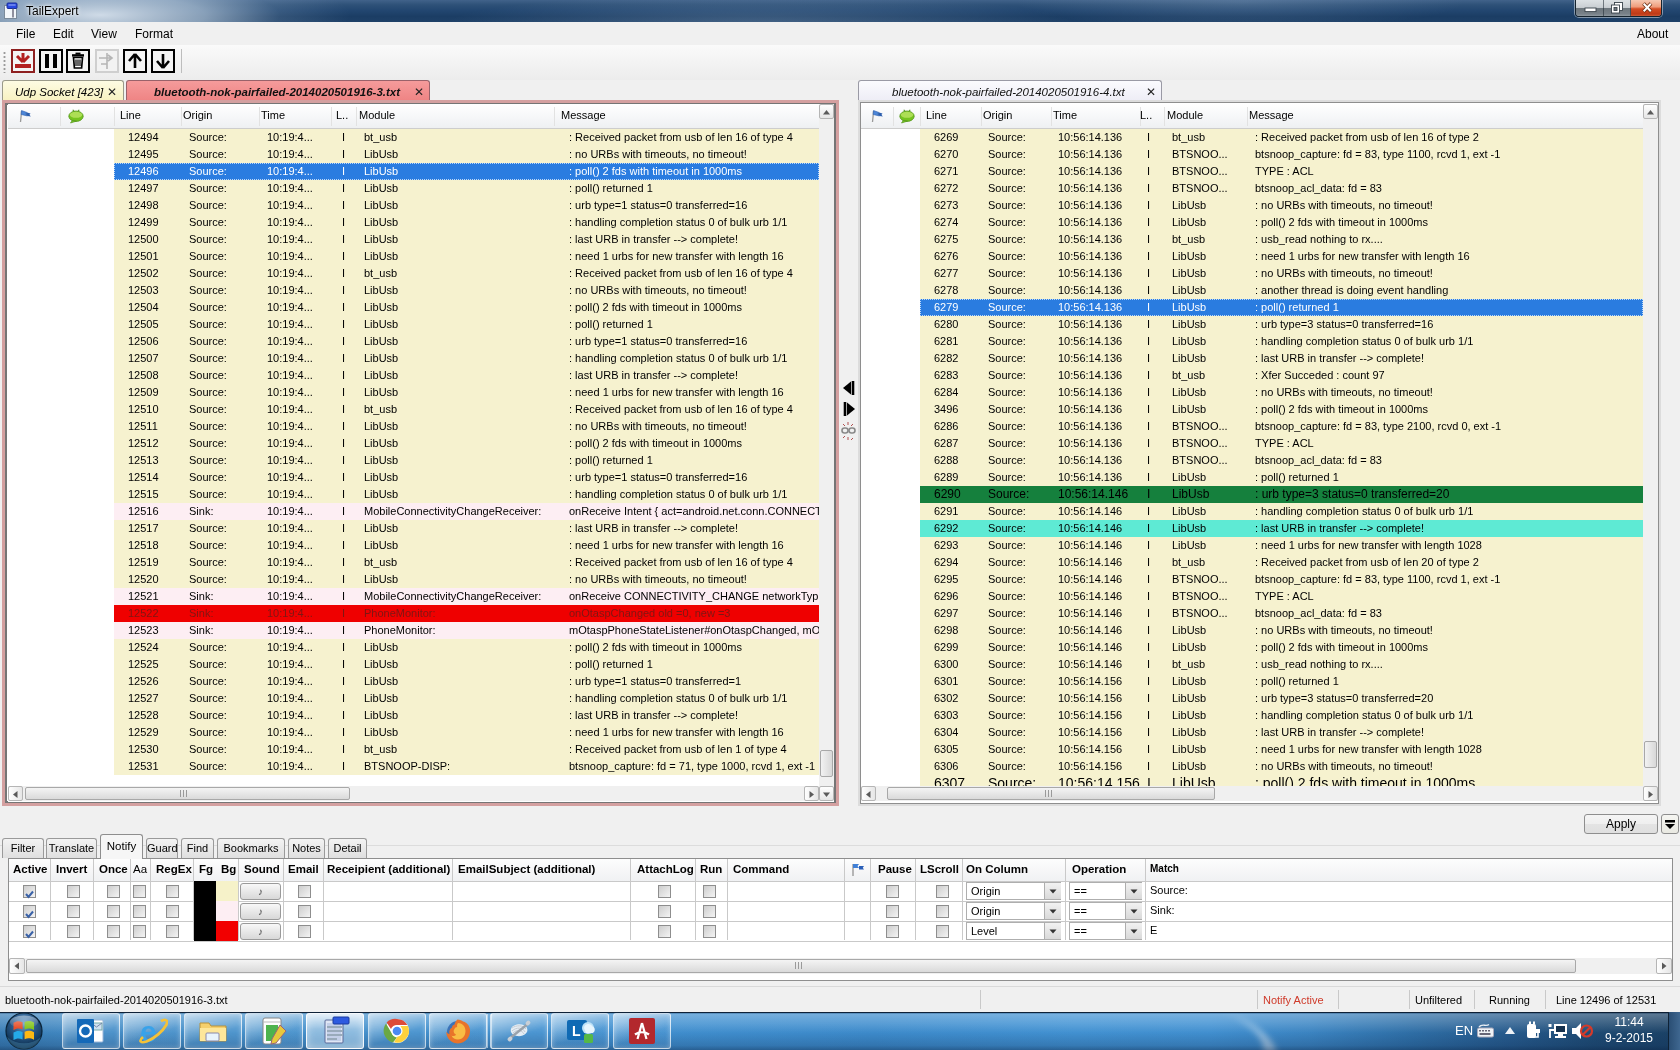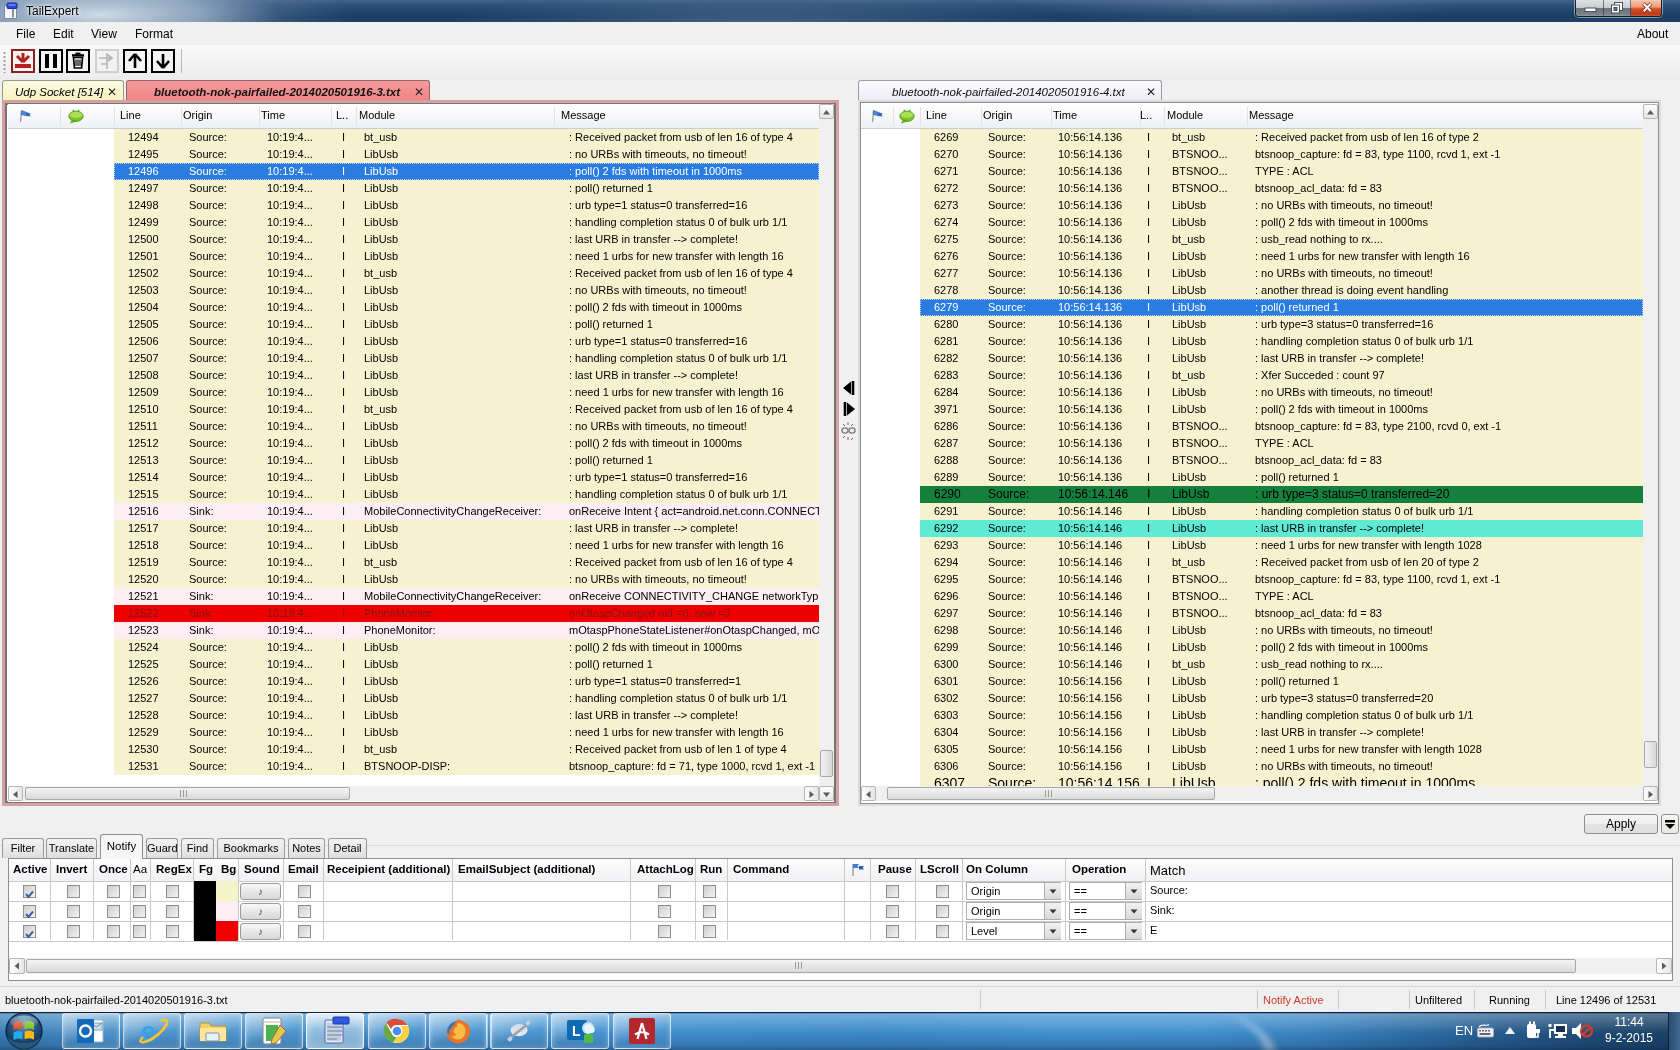--- a/index.html
+++ b/index.html
@@ -60,21 +60,21 @@
       </svg></div>
     <div class="ab" style="left:123px;top:4px;width:24px;height:24px;border:2px solid #000;background:#f4f4f4"><svg width="20" height="20">
         <path d="M10 17 V5 M10 3 l-6 7 M10 3 l6 7" stroke="#000" stroke-width="2.6" fill="none"></path>
       </svg></div>
     <div class="ab" style="left:151px;top:4px;width:24px;height:24px;border:2px solid #000;background:#f4f4f4"><svg width="20" height="20">
         <path d="M10 3 V15 M10 17 l-6 -7 M10 17 l6 -7" stroke="#000" stroke-width="2.6" fill="none"></path>
       </svg></div>
     <div class="ab" style="left:181px;top:4px;width:1px;height:24px;background:#bdbdbd"></div>
   </div>
 <div class="ab" style="left:2px;top:80px;width:122px;height:23px;background:linear-gradient(180deg,#fdfbe3,#f7f0bd);border:1px solid #9a9a8a;border-bottom:none;border-radius:3px 3px 0 0;font-style:italic;font-size:11.5px;color:#000">
-    <span class="ab" style="left:12px;top:5px">Udp Socket [514]</span>
+    <span class="ab" style="left:12px;top:5px">Udp Socket [423]</span>
     <span class="ab" style="left:104px;top:4px;font-style:normal;font-size:12px;color:#222">✕</span>
   </div>
 <div class="ab" style="left:126px;top:80px;width:304px;height:23px;background:linear-gradient(180deg,#f59b9b,#ee8181);border:1px solid #99626a;border-bottom:none;border-radius:3px 3px 0 0;font-style:italic;font-weight:bold;font-size:11.5px;color:#111">
     <span class="ab" style="left:27px;top:5px;white-space:nowrap">bluetooth-nok-pairfailed-2014020501916-3.txt</span>
     <span class="ab" style="left:287px;top:4px;font-style:normal;font-weight:normal;font-size:12px;color:#222">✕</span>
   </div>
 <div class="ab" style="left:2px;top:100px;width:837px;height:706px;background:#fff;border:3px solid #d4a0a0;box-shadow:inset 0 0 0 2px #757575"></div>
 <div class="ab" style="left:8px;top:104px;width:826px;height:698px;overflow:hidden;background:#fff">
     <div class="ab" style="left:-8px;top:-104px;width:1680px;height:1050px">
       <div class="ab" style="left:8px;top:104px;width:811px;height:25px;background:linear-gradient(180deg,#ffffff,#f5f6f8 60%,#eef0f2);border-bottom:1px solid #cdcdcd;font-size:11px">
@@ -598,21 +598,21 @@
       </div>
       <div class="ab" style="left:920px;top:384px;width:723px;height:17px;background:#f6f2cf;color:#000;font-size:11px;line-height:17px;white-space:nowrap">
         <div class="ab" style="left:14px">6284</div>
         <div class="ab" style="left:68px">Source:</div>
         <div class="ab" style="left:138px">10:56:14.136</div>
         <div class="ab" style="left:227px">I</div>
         <div class="ab" style="left:252px">LibUsb</div>
         <div class="ab" style="left:335px">: no URBs with timeouts, no timeout!</div>
       </div>
       <div class="ab" style="left:920px;top:401px;width:723px;height:17px;background:#f6f2cf;color:#000;font-size:11px;line-height:17px;white-space:nowrap">
-        <div class="ab" style="left:14px">3971</div>
+        <div class="ab" style="left:14px">3496</div>
         <div class="ab" style="left:68px">Source:</div>
         <div class="ab" style="left:138px">10:56:14.136</div>
         <div class="ab" style="left:227px">I</div>
         <div class="ab" style="left:252px">LibUsb</div>
         <div class="ab" style="left:335px">: poll() 2 fds with timeout in 1000ms</div>
       </div>
       <div class="ab" style="left:920px;top:418px;width:723px;height:17px;background:#f6f2cf;color:#000;font-size:11px;line-height:17px;white-space:nowrap">
         <div class="ab" style="left:14px">6286</div>
         <div class="ab" style="left:68px">Source:</div>
         <div class="ab" style="left:138px">10:56:14.136</div>
@@ -858,21 +858,21 @@
     <div class="ab" style="left:279px;top:4px;font-weight:bold;font-size:11.5px;color:#000;white-space:nowrap">Email</div>
     <div class="ab" style="left:318px;top:4px;font-weight:bold;font-size:11.5px;color:#000;white-space:nowrap">Receipient (additional)</div>
     <div class="ab" style="left:449px;top:4px;font-weight:bold;font-size:11.5px;color:#000;white-space:nowrap">EmailSubject (additional)</div>
     <div class="ab" style="left:628px;top:4px;font-weight:bold;font-size:11.5px;color:#000;white-space:nowrap">AttachLog</div>
     <div class="ab" style="left:691px;top:4px;font-weight:bold;font-size:11.5px;color:#000;white-space:nowrap">Run</div>
     <div class="ab" style="left:724px;top:4px;font-weight:bold;font-size:11.5px;color:#000;white-space:nowrap">Command</div>
     <div class="ab" style="left:869px;top:4px;font-weight:bold;font-size:11.5px;color:#000;white-space:nowrap">Pause</div>
     <div class="ab" style="left:911px;top:4px;font-weight:bold;font-size:11.5px;color:#000;white-space:nowrap">LScroll</div>
     <div class="ab" style="left:957px;top:4px;font-weight:bold;font-size:11.5px;color:#000;white-space:nowrap">On Column</div>
     <div class="ab" style="left:1063px;top:4px;font-weight:bold;font-size:11.5px;color:#000;white-space:nowrap">Operation</div>
-    <div class="ab" style="left:1141px;top:4px;font-weight:normal;font-size:13px;color:#000;white-space:nowrap">Match</div>
+    <div class="ab" style="left:1141px;top:4px;font-weight:bold;font-size:10px;color:#000;white-space:nowrap">Match</div>
     <div class="ab" style="left:841px;top:3px"><svg width="16" height="16" viewBox="0 0 16 16">
         <path d="M3 2 v12" stroke="#8a8a8a" stroke-width="1.2"></path>
         <path d="M3 2 L9 2 L7.5 4 L9 6 L3 6 Z" fill="#3f7fd6"></path>
         <path d="M9 4 L14 4 L12.8 5.8 L14 7.5 L9 7.5 Z" fill="#2a5fb8"></path>
       </svg></div>
     <div class="ab" style="left:14px;top:26px;width:13px;height:13px;background:linear-gradient(135deg,#cdcdcd,#f4f4f4);border:1px solid #8e8e8e"><svg width="11" height="11">
         <path d="M2 5 L4.5 8 L9 2.5" stroke="#3a62a8" stroke-width="2" fill="none"></path>
       </svg></div>
     <div class="ab" style="left:58px;top:26px;width:13px;height:13px;background:linear-gradient(135deg,#cdcdcd,#f4f4f4);border:1px solid #8e8e8e"></div>
     <div class="ab" style="left:98px;top:26px;width:13px;height:13px;background:linear-gradient(135deg,#cdcdcd,#f4f4f4);border:1px solid #8e8e8e"></div>

